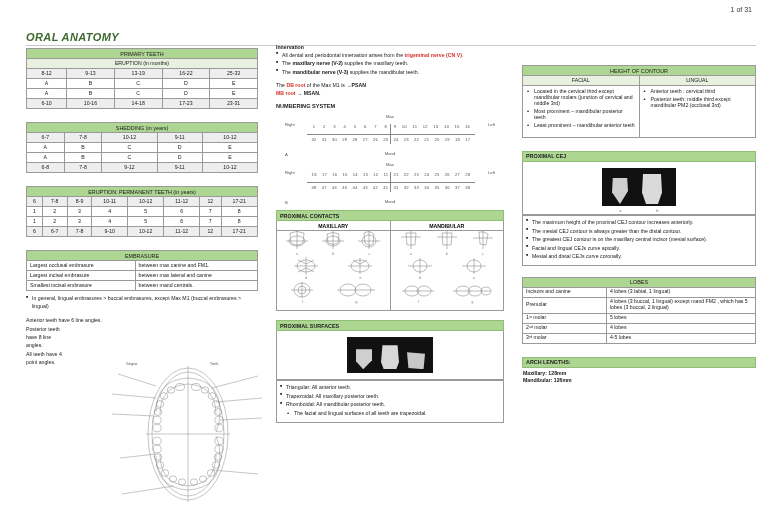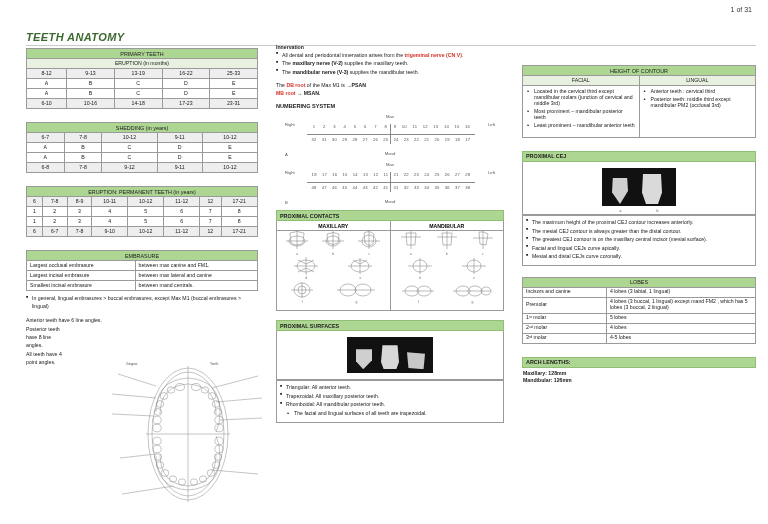--- a/index.html
+++ b/index.html
@@ -115,21 +115,21 @@
   .xcap { font-size: 3.4px; color: #555; text-align: center; }
   .arch-lbl { position: absolute; font-size: 3.4px; color: #555; }
   svg { display: block; }
 </style>
 </head>
 <body>
 
 <div id="page">
 
   <div class="pg-num">1 of 31</div>
-  <div class="title">TEETH ANATOMY</div>
+  <div class="title">ORAL ANATOMY</div>
   <div class="title-rule"></div>
 
   <div class="col c1">
 
     <table class="t">
       <tbody>
           <tr class="hdr">
             <td colspan="5">PRIMARY TEETH</td>
           </tr>
       <tr class="subhdr">

